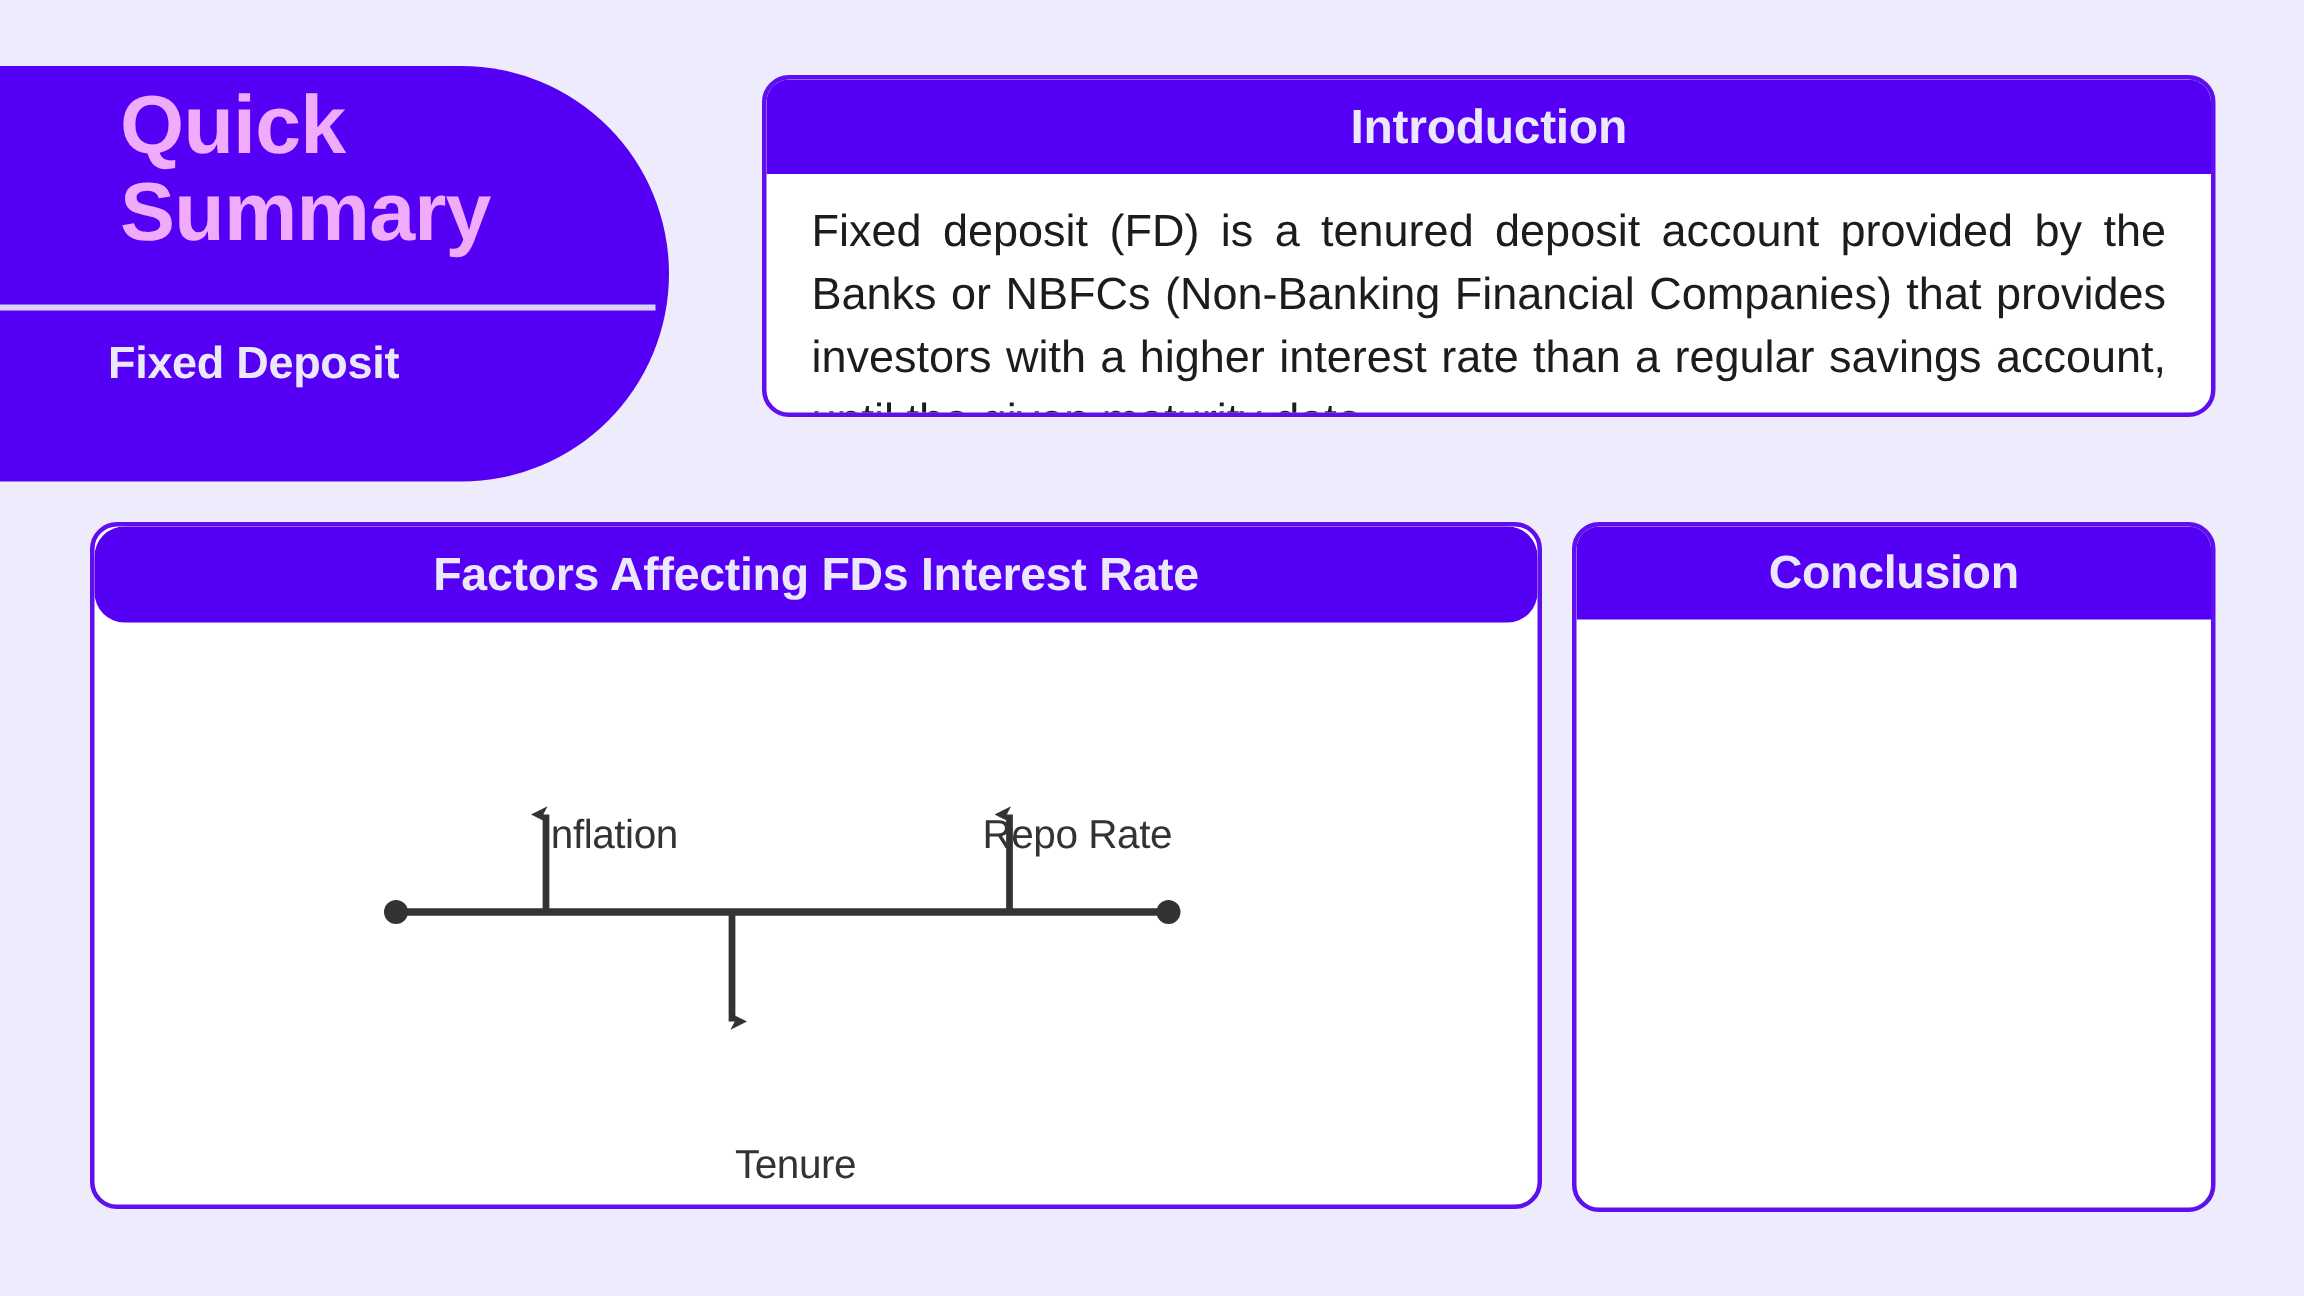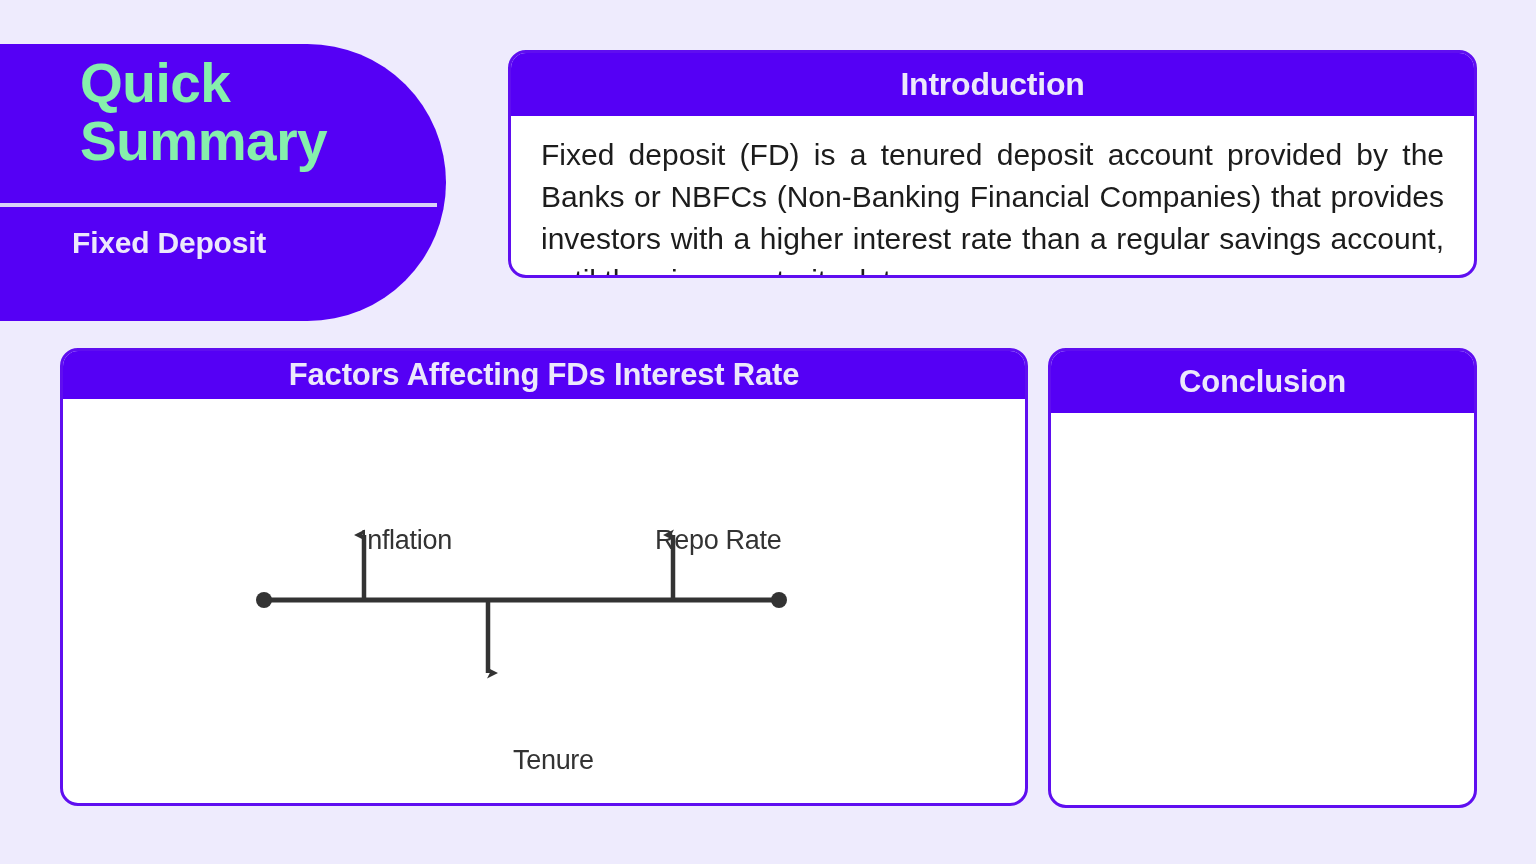--- a/index.html
+++ b/index.html
@@ -30,21 +30,21 @@
     height: 277px;
     background: #5500f5;
     border-top-right-radius: 139px;
     border-bottom-right-radius: 139px;
   }
   .hero-title {
     position: absolute;
     left: 80px;
     top: 10px;
     width: 330px;
-    color: #86efac;
+    color: #f0abfc;
     font-size: 55px;
     font-weight: bold;
     line-height: 1.06;
     letter-spacing: -0.5px;
     white-space: pre-line;
   }
   .hero-divider {
     position: absolute;
     left: 0;
     top: 159px;
@@ -111,23 +111,24 @@
   }
 
   
   #factors-card {
     left: 60px;
     top: 348px;
     width: 968px;
     height: 458px;
   }
   #factors-card .card-header {
-    height: 48px;
+    height: 64px;
     font-size: 31px;
     letter-spacing: -0.2px;
+    border-radius: 20px;
   }
   #factors-card .card-body {
     position: relative;
     padding: 0;
   }
 
   .diagram {
     position: absolute;
     left: 0;
     top: 0;
@@ -138,21 +139,21 @@
     position: absolute;
     color: #333333;
     font-size: 27px;
     font-weight: normal;
     white-space: nowrap;
     transform: translateX(-50%);
     letter-spacing: -0.3px;
   }
   #label-inflation { left: 297px; top: 126px; transform: none; }
   #label-repo      { left: 592px; top: 126px; transform: none; }
-  #label-tenure    { left: 450px; top: 346px; transform: none; }
+  #label-tenure    { left: 427px; top: 346px; transform: none; }
 
   
   #conclusion-card {
     left: 1048px;
     top: 348px;
     width: 429px;
     height: 460px;
   }
   #conclusion-card .card-header {
     height: 62px;

